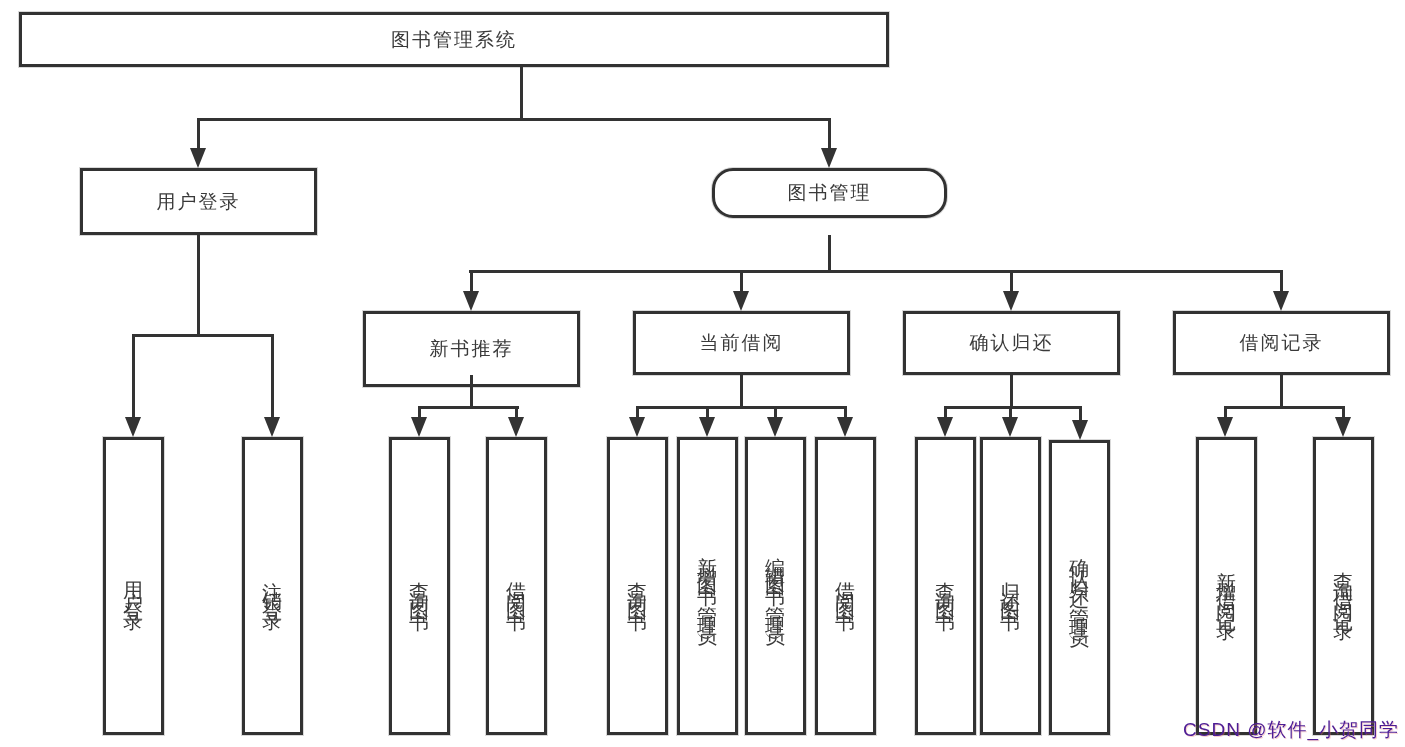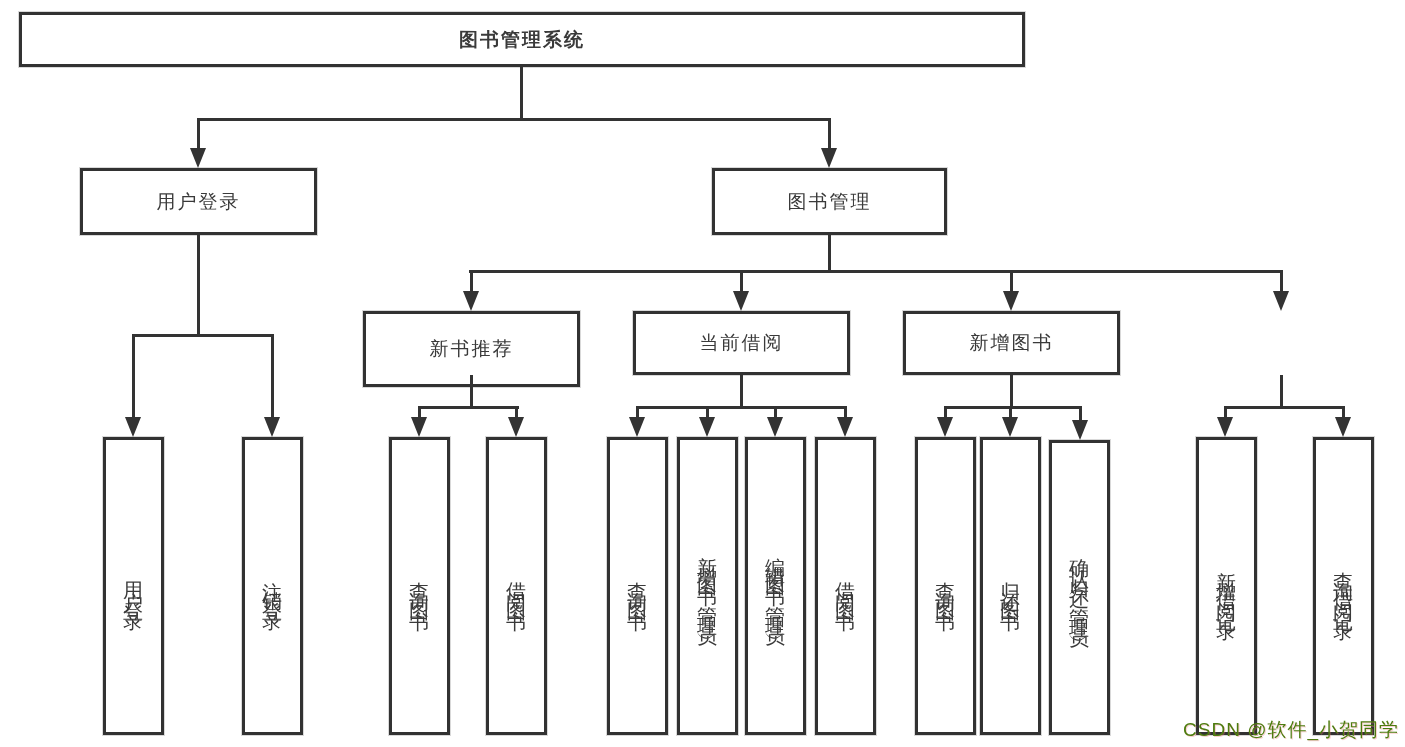--- a/index.html
+++ b/index.html
@@ -32,23 +32,23 @@
     white-space:normal;
   }
   .line{position:absolute;background:#333333;}
   .arrowhead{
     position:absolute;width:0;height:0;
     border-left:8px solid transparent;
     border-right:8px solid transparent;
     border-top:20px solid #333333;
   }
   
-  #root-box{left:19px;top:12px;width:1006px;height:55px;font-weight:bold;}
+  #root-box{left:19px;top:12px;width:870px;height:55px;}
   #n-login{left:80px;top:168px;width:237px;height:67px;}
-  #n-manage{left:712px;top:168px;width:235px;height:67px;}
+  #n-manage{left:712px;top:168px;width:235px;height:50px;border-radius:21px;}
   #n-recommend{left:363px;top:311px;width:217px;height:76px;}
   #n-borrow{left:633px;top:311px;width:217px;height:64px;}
   #n-current{left:903px;top:311px;width:217px;height:64px;}
   #n-records{left:1173px;top:311px;width:217px;height:64px;}
   #l-login-1{left:103px;}
   #l-login-2{left:242px;}
   #l-rec-1{left:389px;}
   #l-rec-2{left:486px;}
   #l-bor-1{left:607px;}
   #l-bor-2{left:677px;}
@@ -110,38 +110,39 @@
   #h-his{left:1224px;top:406px;width:121px;height:3px;}
   #s-his-a{left:1224px;top:406px;width:3px;height:14px;}
   #s-his-b{left:1342px;top:406px;width:3px;height:14px;}
   #t-his-a{left:1217px;top:417px;}
   #t-his-b{left:1335px;top:417px;}
   .watermark{
     position:absolute;
     right:6px;bottom:4px;
     font-size:19px;
     letter-spacing:1px;
-    color:#4d7c0f;
+    color:#4c1d95;
     text-shadow:1px 1px 0 rgba(235,120,120,0.35);
     white-space:nowrap;
   }
 </style>
 </head>
 <body>
 
 <div class="stage">
 
   <div class="box" id="root-box">图书管理系统</div>
 
   <div class="box" id="n-login">用户登录</div>
   <div class="box" id="n-manage">图书管理</div>
 
   <div class="box" id="n-recommend">新书推荐</div>
   <div class="box" id="n-borrow">当前借阅</div>
-  <div class="box" id="n-current">新增图书</div>
+  <div class="box" id="n-current">确认归还</div>
+  <div class="box" id="n-records">借阅记录</div>
 
   <div class="box leaf" id="l-login-1">用户登录</div>
   <div class="box leaf" id="l-login-2">注销登录</div>
 
   <div class="box leaf" id="l-rec-1">查询图书</div>
   <div class="box leaf" id="l-rec-2">借阅图书</div>
 
   <div class="box leaf" id="l-bor-1">查询图书</div>
   <div class="box leaf" id="l-bor-2">新增图书（管理员）</div>
   <div class="box leaf" id="l-bor-3">编辑图书（管理员）</div>

